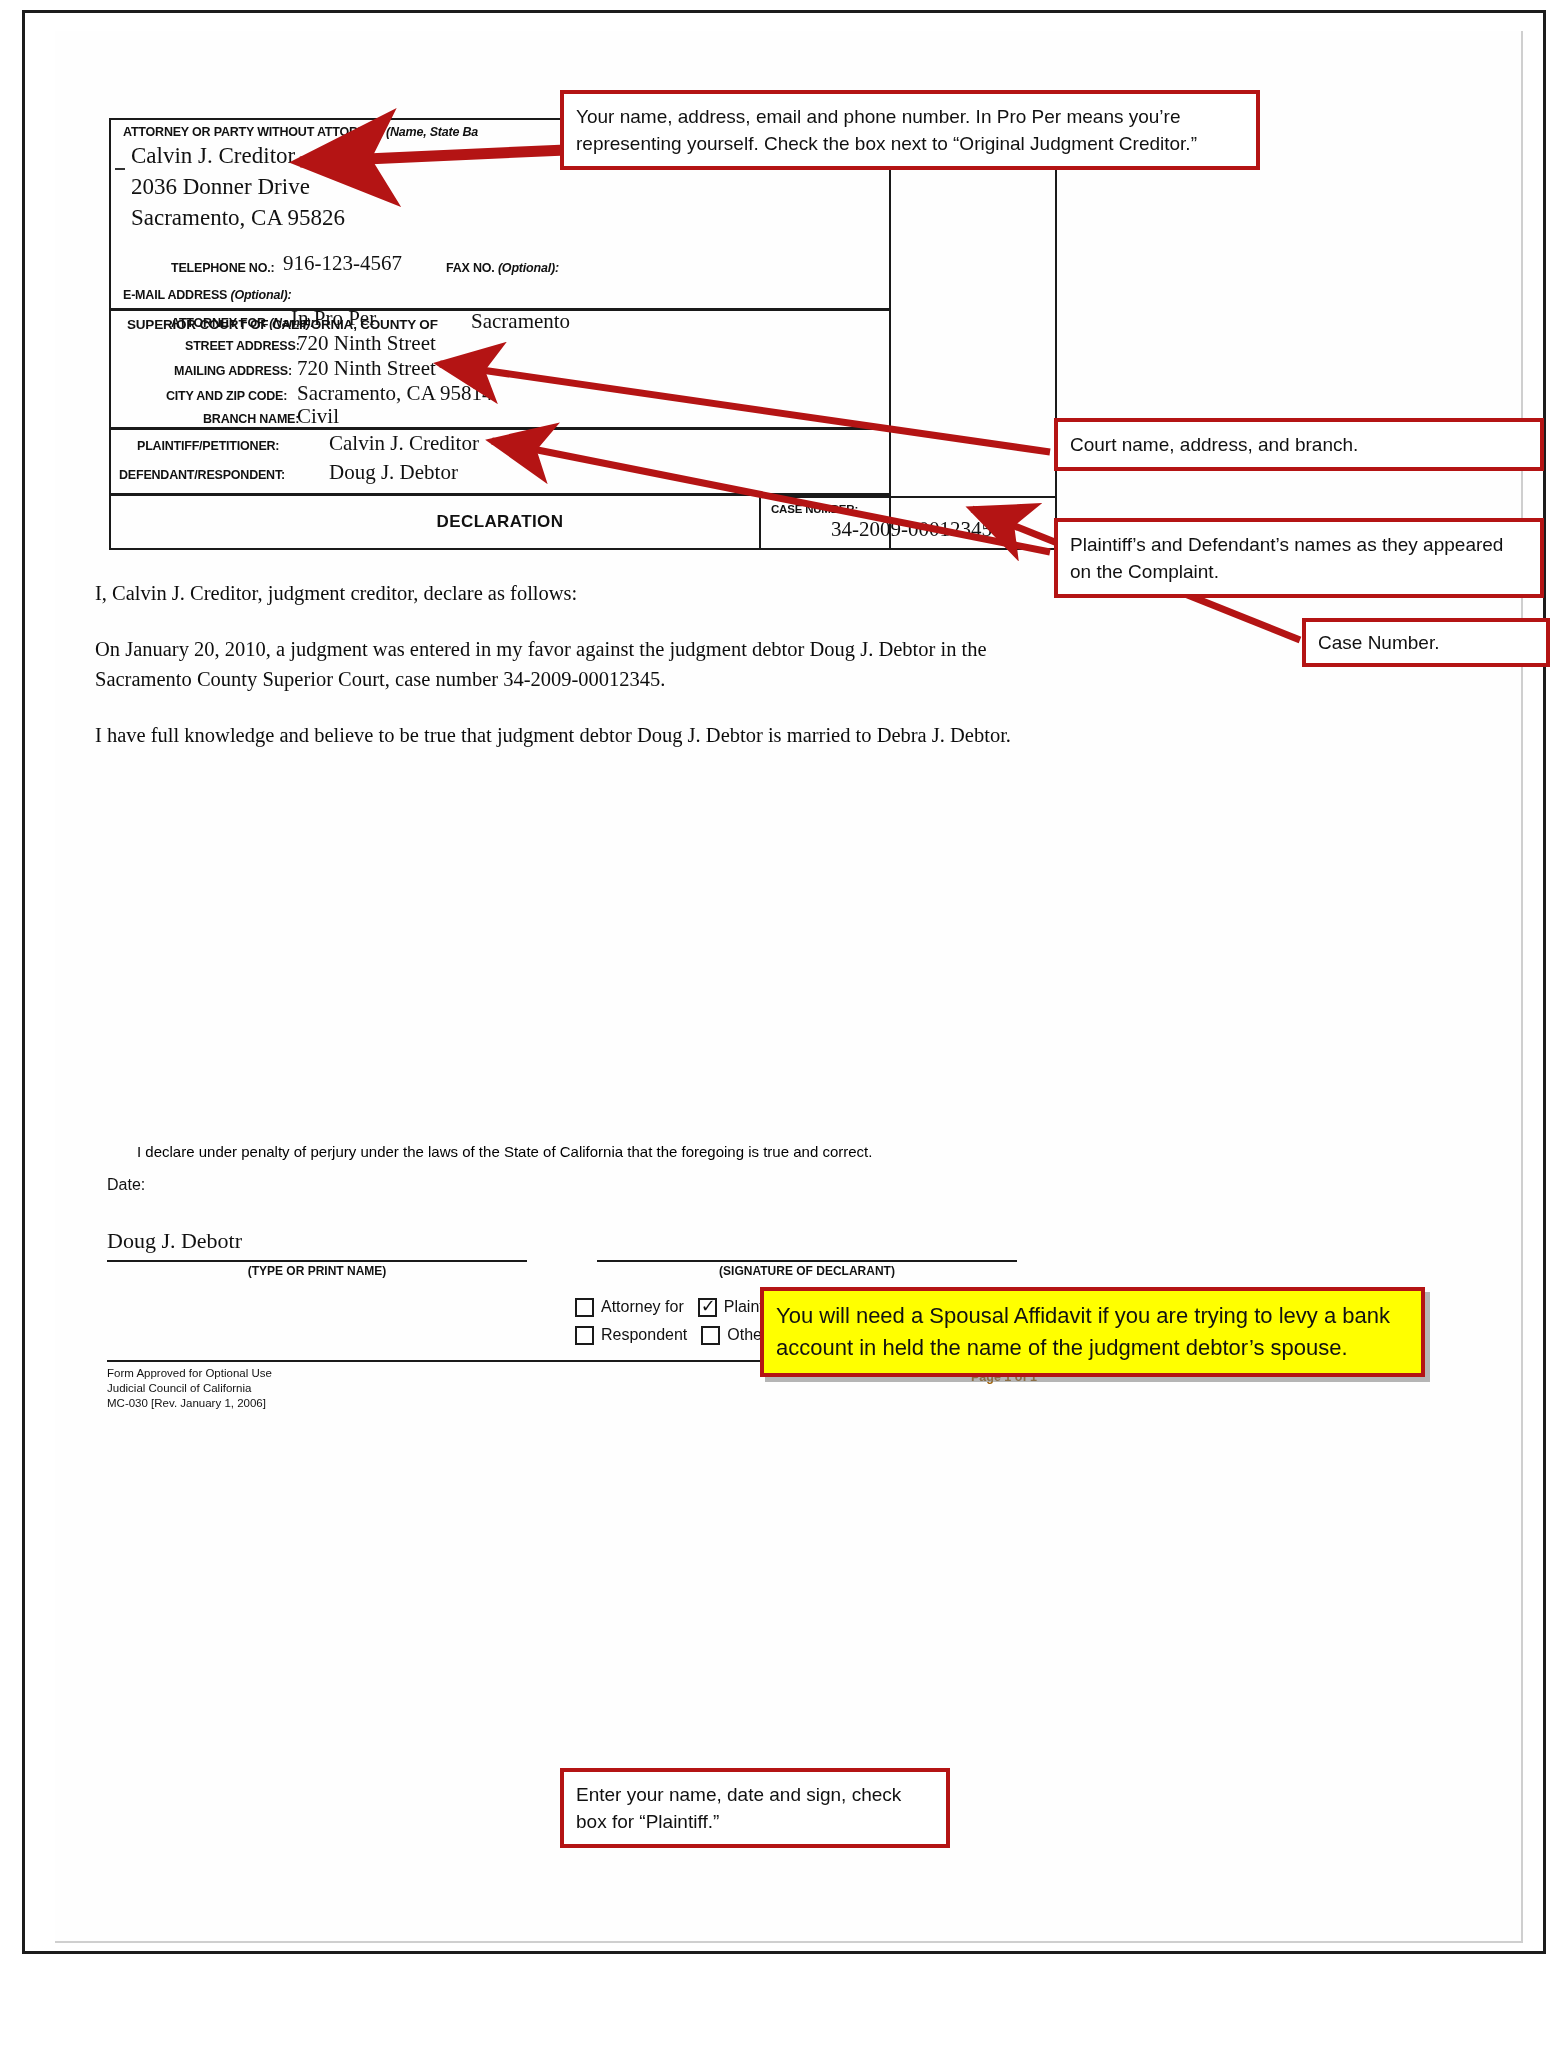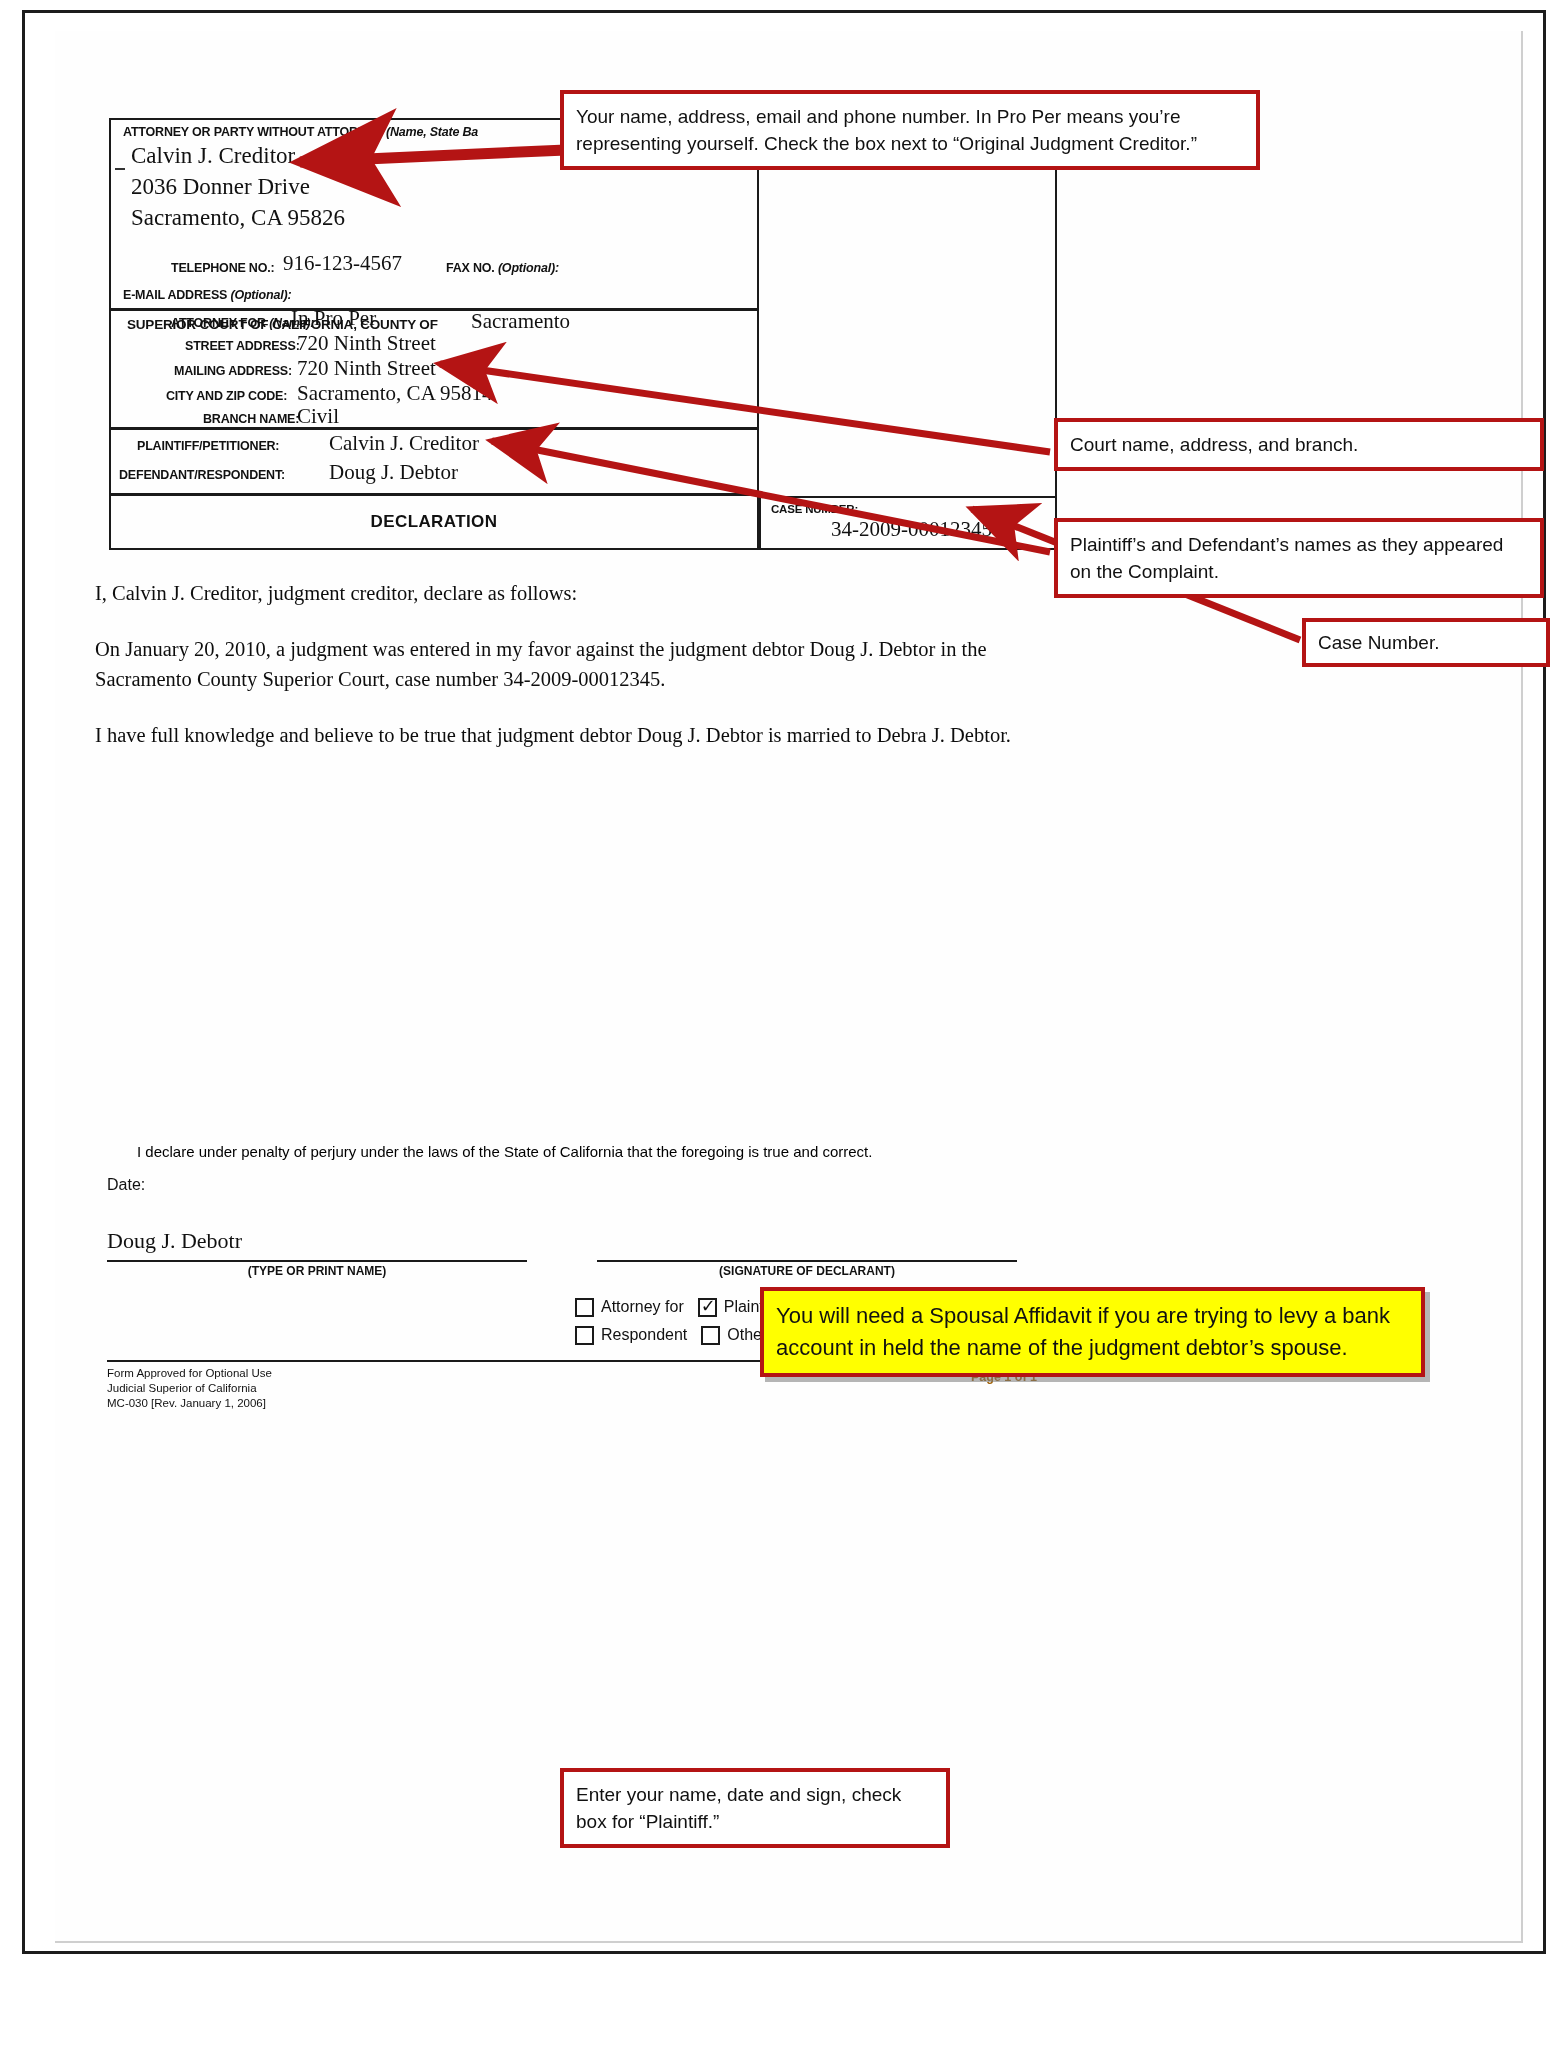--- a/index.html
+++ b/index.html
@@ -41,21 +41,21 @@
 
   
   .caption-box {
     position:absolute;
     left:24px; top:10px;
     width:948px; height:432px;
     border:2px solid #1a1a1a;
   }
   .caption-left {
     position:absolute; left:0; top:0;
-    width:648px; height:100%;
+    width:780px; height:100%;
     border-right:2px solid #1a1a1a;
   }
   .caption-right {
     position:absolute; left:648px; top:0;
     width:298px; height:100%;
   }
 
   .attorney-cell {
     position:absolute; left:0; top:0; width:100%; height:190px;
     border-bottom:2px solid #1a1a1a;
@@ -369,21 +369,21 @@
           <span>Other</span>
           <span class="spec-it">(Specify):</span>
         </span>
       </div>
     </div>
   </div>
 
   <div class="footer-rule"></div>
   <div class="footer-left">
     <div>Form Approved for Optional Use</div>
-    <div>Judicial Superior of California</div>
+    <div>Judicial Council of California</div>
     <div>MC-030 [Rev. January 1, 2006]</div>
   </div>
   <div class="footer-right">Page 1 of 1</div>
 </div>
 
 <svg id="arrows" viewBox="0 0 1568 2064">
   <defs>
     <marker id="ah" markerWidth="10" markerHeight="9" refX="9" refY="4.5" orient="auto">
       <path d="M0,0 L10,4.5 L0,9 L2.5,4.5 Z" fill="#b41414"></path>
     </marker>

